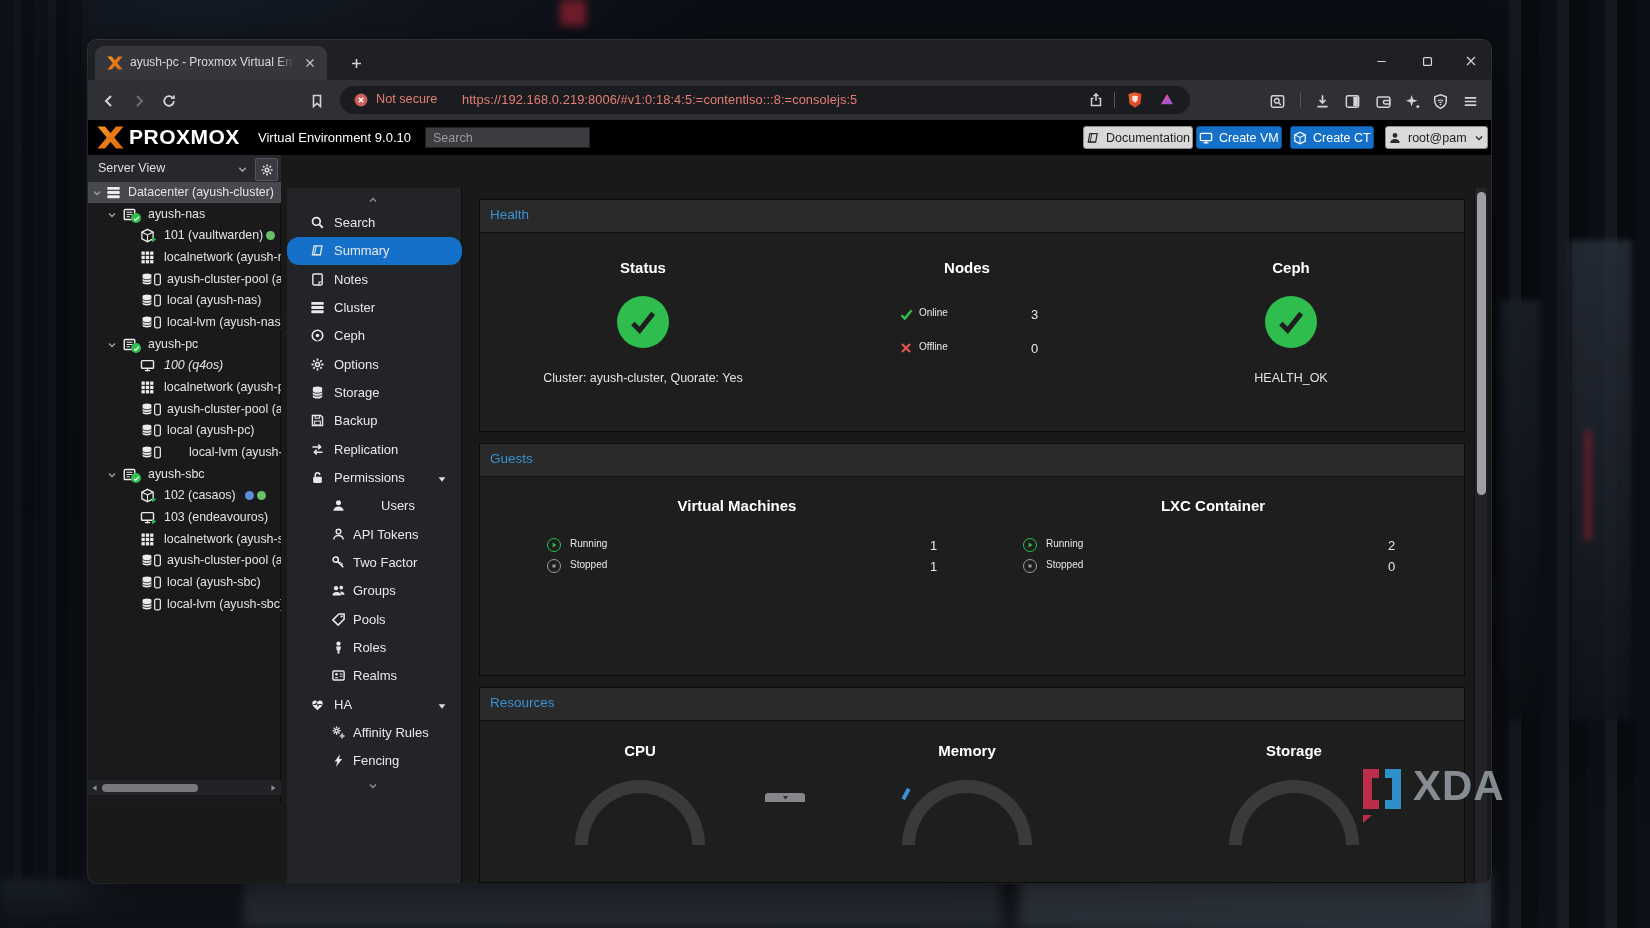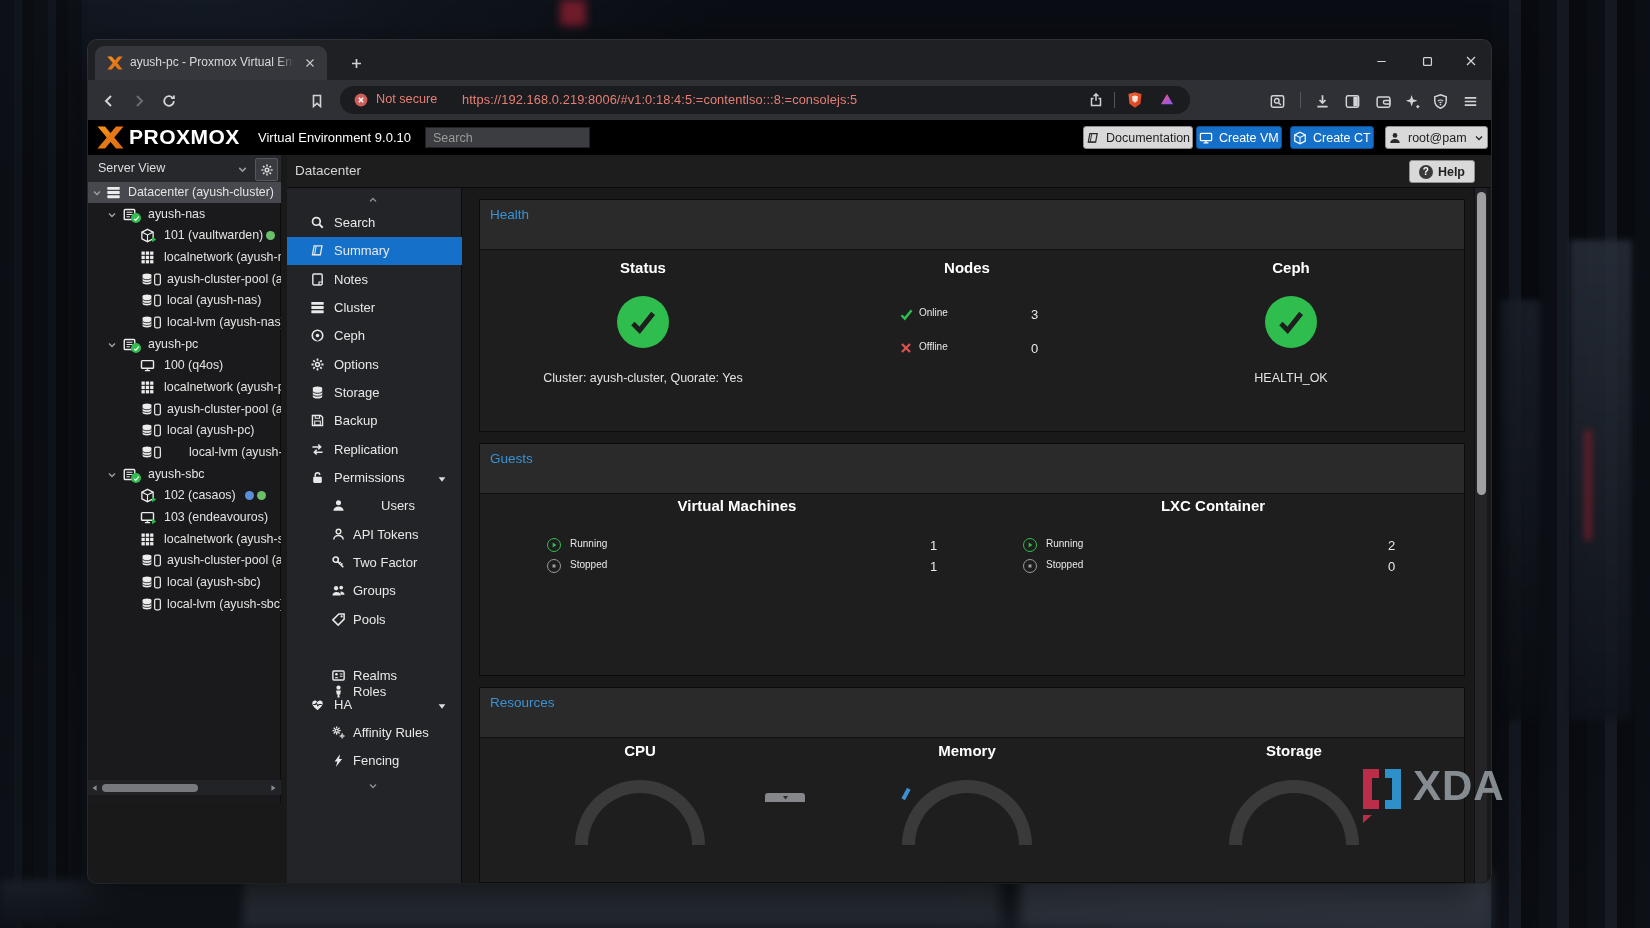--- a/index.html
+++ b/index.html
@@ -65,21 +65,21 @@
   .menupanel{position:absolute;left:199px;top:68px;width:175px;height:695px;background:#232428;border-right:1px solid #0c0c0c;}
   .mrow{position:absolute;left:0;width:175px;height:28px;color:#e8e8e8;font-size:13px;}
   .mrow.selected{background:#1470c8;}
   .mico{position:absolute;top:6px;color:#e8e8e8;}
   .mlabel{position:absolute;top:6px;}
   .mcaret{position:absolute;right:14px;top:9px;color:#dcdcdc;}
   .mchev{position:absolute;left:78px;color:#8e8f93;}
 
   .main{position:absolute;left:382px;top:68px;width:1021px;height:695px;background:#191919;overflow:hidden;}
   .panel{position:absolute;left:9px;width:986px;background:#1e1e1e;border:1px solid #0b0b0b;}
-  .phead{position:absolute;left:0;top:0;width:100%;height:50px;background:#2a2a2a;border-bottom:1px solid #101010;}
+  .phead{position:absolute;left:0;top:0;width:100%;height:33px;background:#2a2a2a;border-bottom:1px solid #101010;}
   .ptitle{position:absolute;left:10px;top:7px;font-size:13.5px;color:#3892d4;}
   .coltitle{position:absolute;font-size:15px;font-weight:bold;color:#fff;transform:translateX(-50%);}
   .bigcheck{position:absolute;width:52px;height:52px;border-radius:50%;background:#2fbd4e;display:flex;align-items:center;justify-content:center;color:#1e1e1e;}
   .caption{position:absolute;font-size:12.5px;color:#e2e2e2;transform:translateX(-50%);white-space:nowrap;}
   .srow-ic{position:absolute;}
   .srow-l{position:absolute;font-size:10px;color:#e8e8e8;}
   .srow-v{position:absolute;font-size:13px;color:#e8e8e8;}
   .ring{position:absolute;width:130px;height:65px;border:13px solid #3a3a3a;border-bottom:none;border-radius:130px 130px 0 0;}
   .vtrack{position:absolute;left:1004px;top:0;width:13px;height:695px;background:#242428;border-left:1px solid #101012;}
   .vthumb{position:absolute;left:2px;top:4px;width:9px;height:303px;border-radius:5px;background:#9ea0a4;}
@@ -580,21 +580,21 @@
           <svg class="ic tico" style="left:34px" width="15" height="15">
               <use href="#i-node"></use>
             </svg>
           <span class="badge" style="left:43px;top:9px;width:10px;height:10px;border-radius:50%;background:#2fbd4e;display:flex;align-items:center;justify-content:center;">
               <svg class="ic" width="7" height="7" style="color:#fff">
                 <use href="#i-check"></use>
               </svg>
             </span>
           <span class="tlabel" style="left:60px;">ayush-pc</span>
         </div>
-        <div class="trow" style="top:200px;">
+        <div class="trow" style="top:200px;font-style:italic;">
           <svg class="ic tico" style="left:52px" width="15" height="15">
               <use href="#i-disp"></use>
             </svg>
           <span class="tlabel" style="left:76px;">100 (q4os)</span>
         </div>
         <div class="trow" style="top:222px;">
           <svg class="ic tico" style="left:52px" width="15" height="15">
               <use href="#i-grid"></use>
             </svg>
           <span class="tlabel" style="left:76px;">localnetwork (ayush-pc)</span>
@@ -702,40 +702,33 @@
           <svg class="ic harr" style="left:2px" width="10" height="10">
               <use href="#i-caretl"></use>
             </svg>
           <div class="hthumb"></div>
           <svg class="ic harr" style="left:180px" width="10" height="10">
               <use href="#i-caretr"></use>
             </svg>
         </div>
       </div>
 
-      <div class="topbar">
-        <span class="breadcrumb">Datacenter</span>
-        <div class="helpbtn">
-          <span class="helpq">?</span>
-          <span>Help</span>
-        </div>
-      </div>
 
       <div class="menupanel">
         <svg class="ic mchev" style="top:6px" width="16" height="12">
             <use href="#i-chevu"></use>
           </svg>
 
         <div class="mrow" style="top:21px;">
           <svg class="ic mico" style="left:23px" width="15" height="15">
               <use href="#i-mag"></use>
             </svg>
           <span class="mlabel" style="left:47px;">Search</span>
         </div>
-        <div class="mrow selected" style="top:49px;">
+        <div class="mrow selected" style="top:49px;border-radius:12px;">
           <svg class="ic mico" style="left:23px" width="15" height="15">
               <use href="#i-book"></use>
             </svg>
           <span class="mlabel" style="left:47px;">Summary</span>
         </div>
         <div class="mrow" style="top:78px;">
           <svg class="ic mico" style="left:23px" width="15" height="15">
               <use href="#i-note"></use>
             </svg>
           <span class="mlabel" style="left:47px;">Notes</span>
@@ -808,21 +801,21 @@
               <use href="#i-users"></use>
             </svg>
           <span class="mlabel" style="left:66px;">Groups</span>
         </div>
         <div class="mrow" style="top:418px;">
           <svg class="ic mico" style="left:44px" width="15" height="15">
               <use href="#i-tag"></use>
             </svg>
           <span class="mlabel" style="left:66px;">Pools</span>
         </div>
-        <div class="mrow" style="top:446px;margin-top:44px;">
+        <div class="mrow" style="top:446px;">
           <svg class="ic mico" style="left:44px" width="15" height="15">
               <use href="#i-role"></use>
             </svg>
           <span class="mlabel" style="left:66px;">Roles</span>
         </div>
         <div class="mrow" style="top:474px;">
           <svg class="ic mico" style="left:44px" width="15" height="15">
               <use href="#i-card"></use>
             </svg>
           <span class="mlabel" style="left:66px;">Realms</span>

